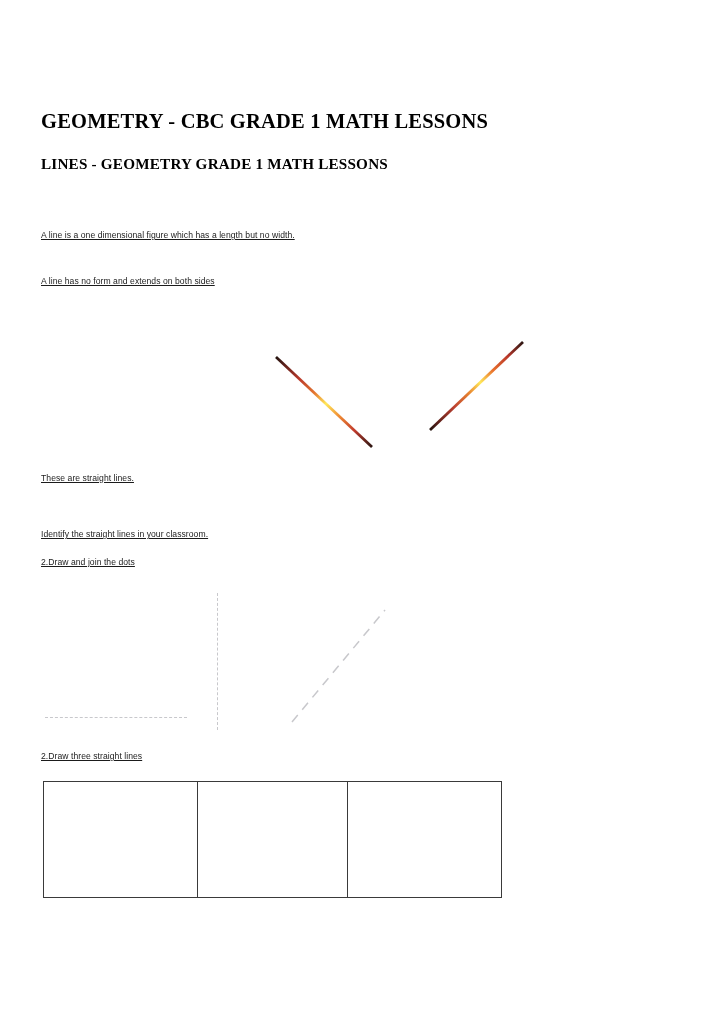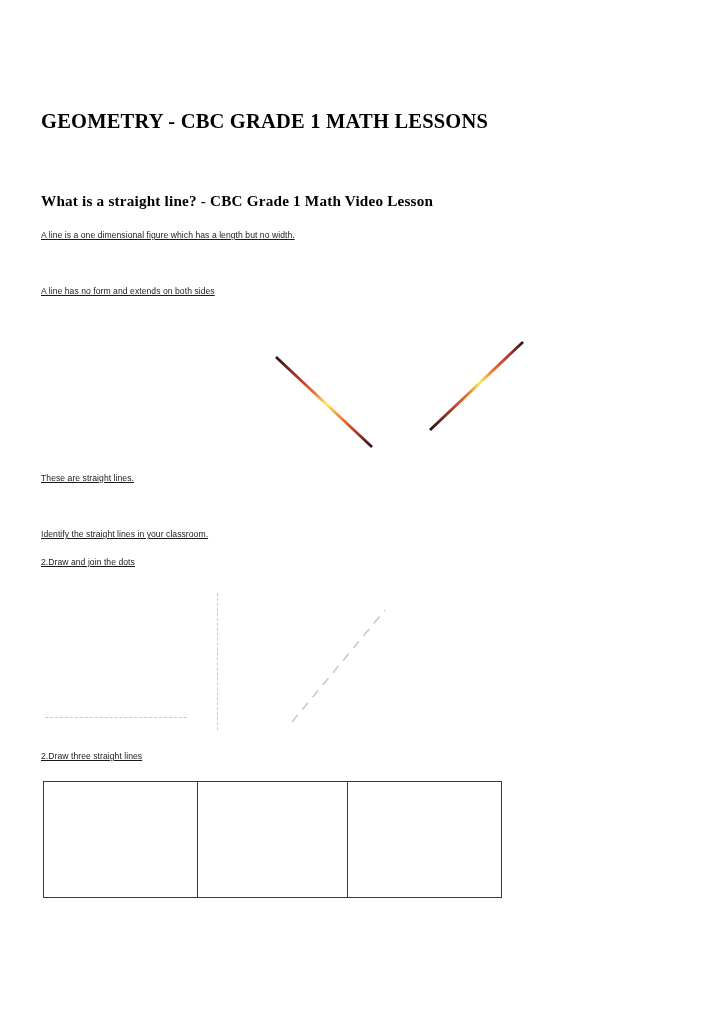--- a/index.html
+++ b/index.html
@@ -50,21 +50,21 @@
     position: absolute;
     left: 41px;
     font-family: "Liberation Sans", sans-serif;
     font-size: 8.6px;
     color: #1b1b1b;
     white-space: nowrap;
     letter-spacing: 0.05px;
     text-decoration: underline;
   }
   .t-def      { top: 230px; }
-  .t-form     { top: 286px; }
+  .t-form     { top: 276px; }
   .t-these    { top: 473px; text-align: right; }
   .t-identify { top: 529px; text-align: right; }
   .t-q1       { top: 557px; }
   .t-q2       { top: 751px; text-align: right; }
 
   
   .fig-lines {
     position: absolute;
     left: 0;
     top: 0;
@@ -116,22 +116,22 @@
   .cell-2 { width: 149px; }
   .cell-3 { width: 153px; }
 </style>
 </head>
 <body>
 
 <div class="page">
 
   <div class="h-main">GEOMETRY - CBC GRADE 1 MATH LESSONS</div>
 
-
-  <div class="h-sub2">What is a straight line? - CBC Grade 1 Math Video Lesson</div>
+  <div class="h-sub">LINES - GEOMETRY GRADE 1 MATH LESSONS</div>
+
 
   <div class="body-text t-def">A line is a one dimensional figure which has a length but no width.</div>
 
   <div class="body-text t-form">A line has no form and extends on both sides</div>
 
   <svg class="fig-lines" viewBox="0 0 724 1024">
     <defs>
       <linearGradient id="lineGradV" x1="0" y1="0" x2="0" y2="1">
         <stop offset="0%" stop-color="#241410"></stop>
         <stop offset="8%" stop-color="#6d231c"></stop>

